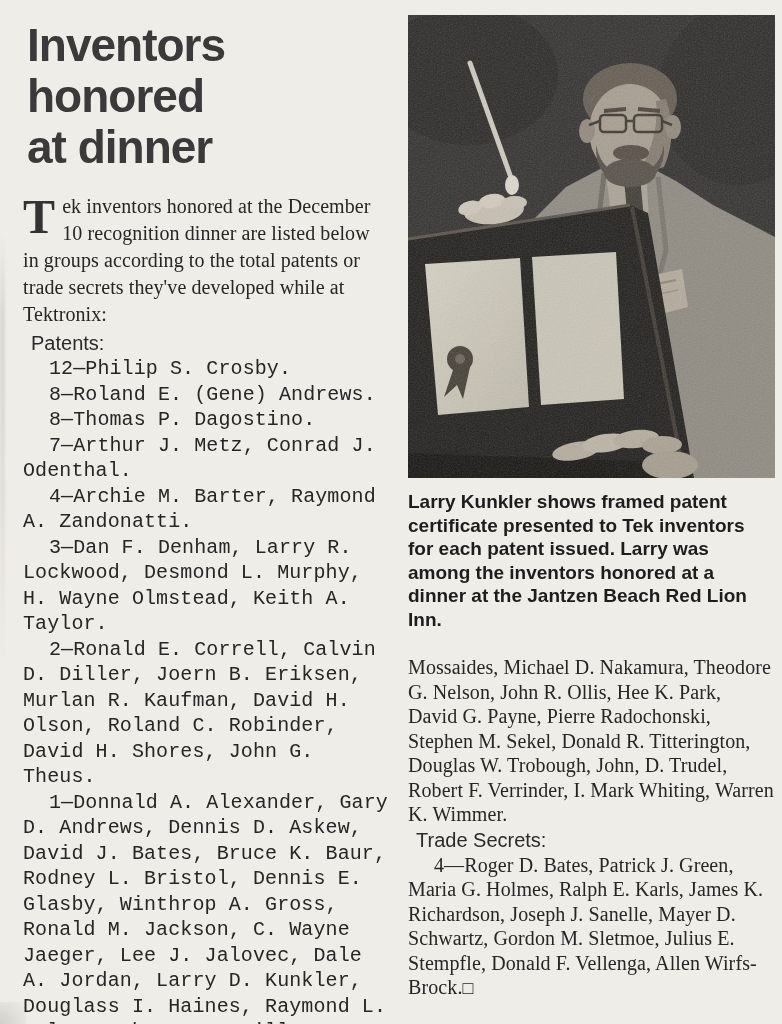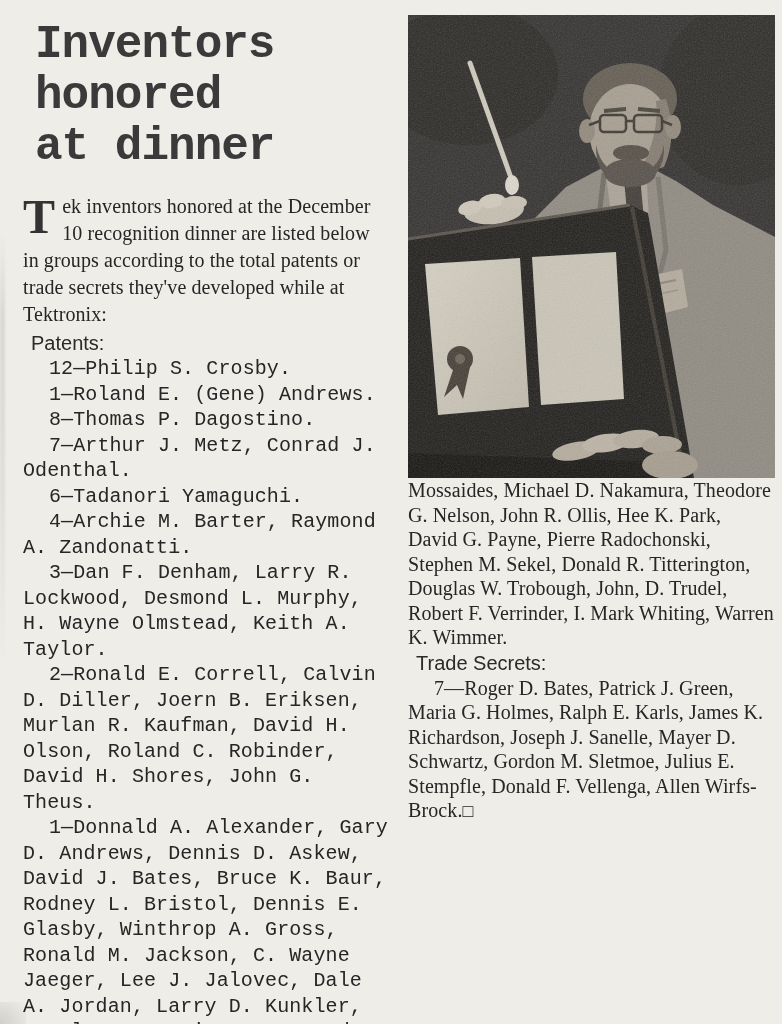--- a/index.html
+++ b/index.html
@@ -23,27 +23,27 @@
     background:radial-gradient(circle at 0 100%, #bdbbb5, rgba(239,237,232,0));
     opacity:.6;
   }
   .col-left{
     position:absolute;left:23px;top:20px;width:367px;
   }
   .col-right{
     position:absolute;left:408px;top:15px;width:367px;
   }
   .headline{
-    font-family:Liberation Mono, monospace;
+    font-family:Liberation Sans, sans-serif;
     font-weight:700;
     font-size:46px;
     line-height:51px;
     letter-spacing:-1px;
     color:#3a3a3a;
-    margin:0 0 20px 12px;
+    margin:0 0 20px 4px;
   }
   .intro{
     font-size:20px;
     line-height:27px;
     margin:0 0 2px 0;
     letter-spacing:.1px;
   }
   .dropcap{
     float:left;
     font-weight:700;
@@ -109,24 +109,23 @@
       <div>at dinner</div>
     </h1>
 
     <p class="intro">
       <span class="dropcap">T</span><span>ek inventors honored at the December 10 recognition dinner are listed below in groups according to the total patents or trade secrets they've developed while at Tektronix:</span>
     </p>
 
     <h2 class="sec-heading">Patents:</h2>
 
     <p class="entry">12—Philip S. Crosby.</p>
-    <p class="entry">1—Roland E. (Gene) Andrews.</p>
+    <p class="entry">8—Roland E. (Gene) Andrews.</p>
     <p class="entry">8—Thomas P. Dagostino.</p>
     <p class="entry">7—Arthur J. Metz, Conrad J. Odenthal.</p>
-    <p class="entry">6—Tadanori Yamaguchi.</p>
     <p class="entry">4—Archie M. Barter, Raymond A. Zandonatti.</p>
     <p class="entry">3—Dan F. Denham, Larry R. Lockwood, Desmond L. Murphy, H. Wayne Olmstead, Keith A. Taylor.</p>
     <p class="entry">2—Ronald E. Correll, Calvin D. Diller, Joern B. Eriksen, Murlan R. Kaufman, David H. Olson, Roland C. Robinder, David H. Shores, John G. Theus.</p>
     <p class="entry">1—Donnald A. Alexander, Gary D. Andrews, Dennis D. Askew, David J. Bates, Bruce K. Baur, Rodney L. Bristol, Dennis E. Glasby, Winthrop A. Gross, Ronald M. Jackson, C. Wayne Jaeger, Lee J. Jalovec, Dale A. Jordan, Larry D. Kunkler, Douglass I. Haines, Raymond L. Helton, Thomas C. Hill III, Wayne E. Kelsoe, Thomas J. Koller, James S. Lamb, Marvin E. LaVoie, Phuoc H. Le, John B. McClanahan, Marianne McPherson, Paula X.</p>
   </div>
 
   <div class="col-right">
 
     <figure class="photo-figure">
       <svg class="photo-art" viewBox="0 0 367 463" role="img" xmlns="http://www.w3.org/2000/svg" aria-label="Larry Kunkler, bearded man with glasses in a light suit, holding a large dark framed patent certificate with two documents, the left one bearing a ribbon seal">
@@ -219,24 +218,25 @@
           <ellipse cx="168" cy="436" rx="24" ry="9" fill="#b4ac9d" transform="rotate(-10 168 436)"></ellipse>
           <ellipse cx="198" cy="428" rx="24" ry="9" fill="#bcb4a5" transform="rotate(-8 198 428)"></ellipse>
           <ellipse cx="228" cy="424" rx="23" ry="9" fill="#b4ac9d" transform="rotate(-6 228 424)"></ellipse>
           <ellipse cx="254" cy="430" rx="20" ry="9" fill="#aaa293" transform="rotate(-2 254 430)"></ellipse>
           <ellipse cx="262" cy="450" rx="28" ry="14" fill="#a59d8e"></ellipse>
         </g>
 
         <rect x="0" y="0" width="367" height="463" filter="url(#grain)"></rect>
       </svg>
 
+      <figcaption class="caption">Larry Kunkler shows framed patent certificate presented to Tek inventors for each patent issued. Larry was among the inventors honored at a dinner at the Jantzen Beach Red Lion Inn.</figcaption>
     </figure>
 
     <p class="runover">Mossaides, Michael D. Nakamura, Theodore G. Nelson, John R. Ollis, Hee K. Park, David G. Payne, Pierre Radochonski, Stephen M. Sekel, Donald R. Titterington, Douglas W. Trobough, John, D. Trudel, Robert F. Verrinder, I. Mark Whiting, Warren K. Wimmer.</p>
 
     <h2 class="sec-heading">Trade Secrets:</h2>
 
     <p class="entry-right">
-      <span>7—Roger D. Bates, Patrick J. Green, Maria G. Holmes, Ralph E. Karls, James K. Richardson, Joseph J. Sanelle, Mayer D. Schwartz, Gordon M. Sletmoe, Julius E. Stempfle, Donald F. Vellenga, Allen Wirfs-Brock.</span><span class="endmark">□</span>
+      <span>4—Roger D. Bates, Patrick J. Green, Maria G. Holmes, Ralph E. Karls, James K. Richardson, Joseph J. Sanelle, Mayer D. Schwartz, Gordon M. Sletmoe, Julius E. Stempfle, Donald F. Vellenga, Allen Wirfs-Brock.</span><span class="endmark">□</span>
     </p>
   </div>
 
 </div>
 
 </body></html>

